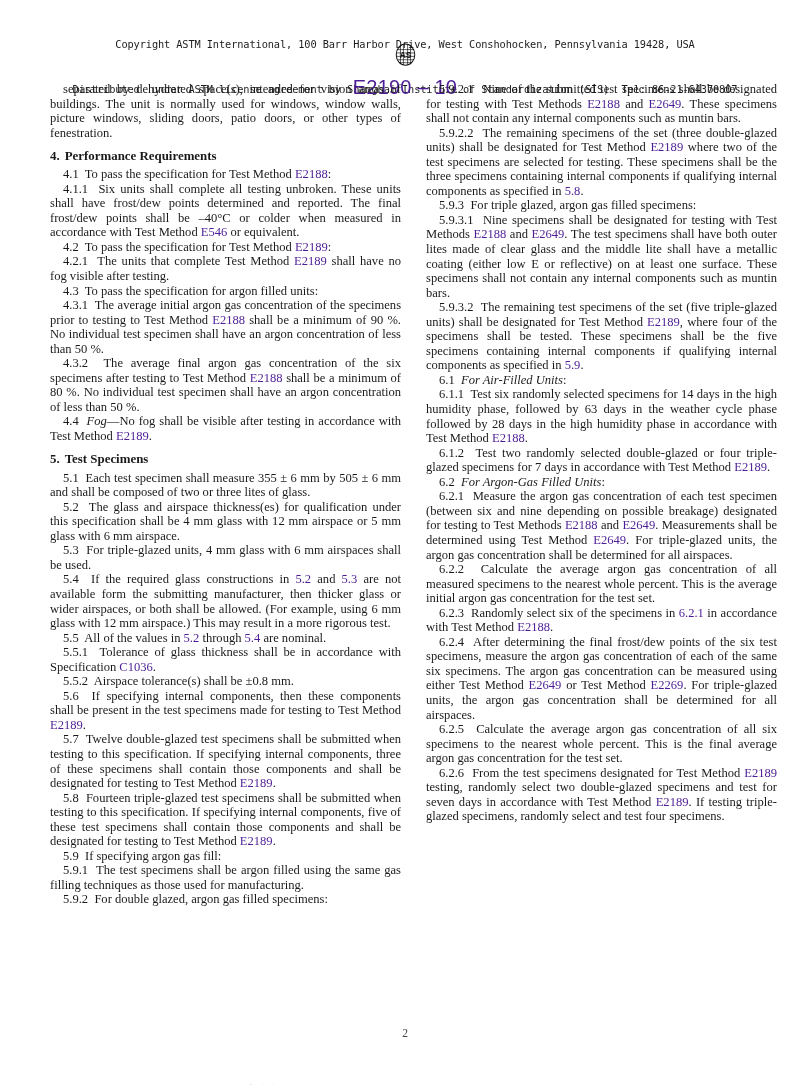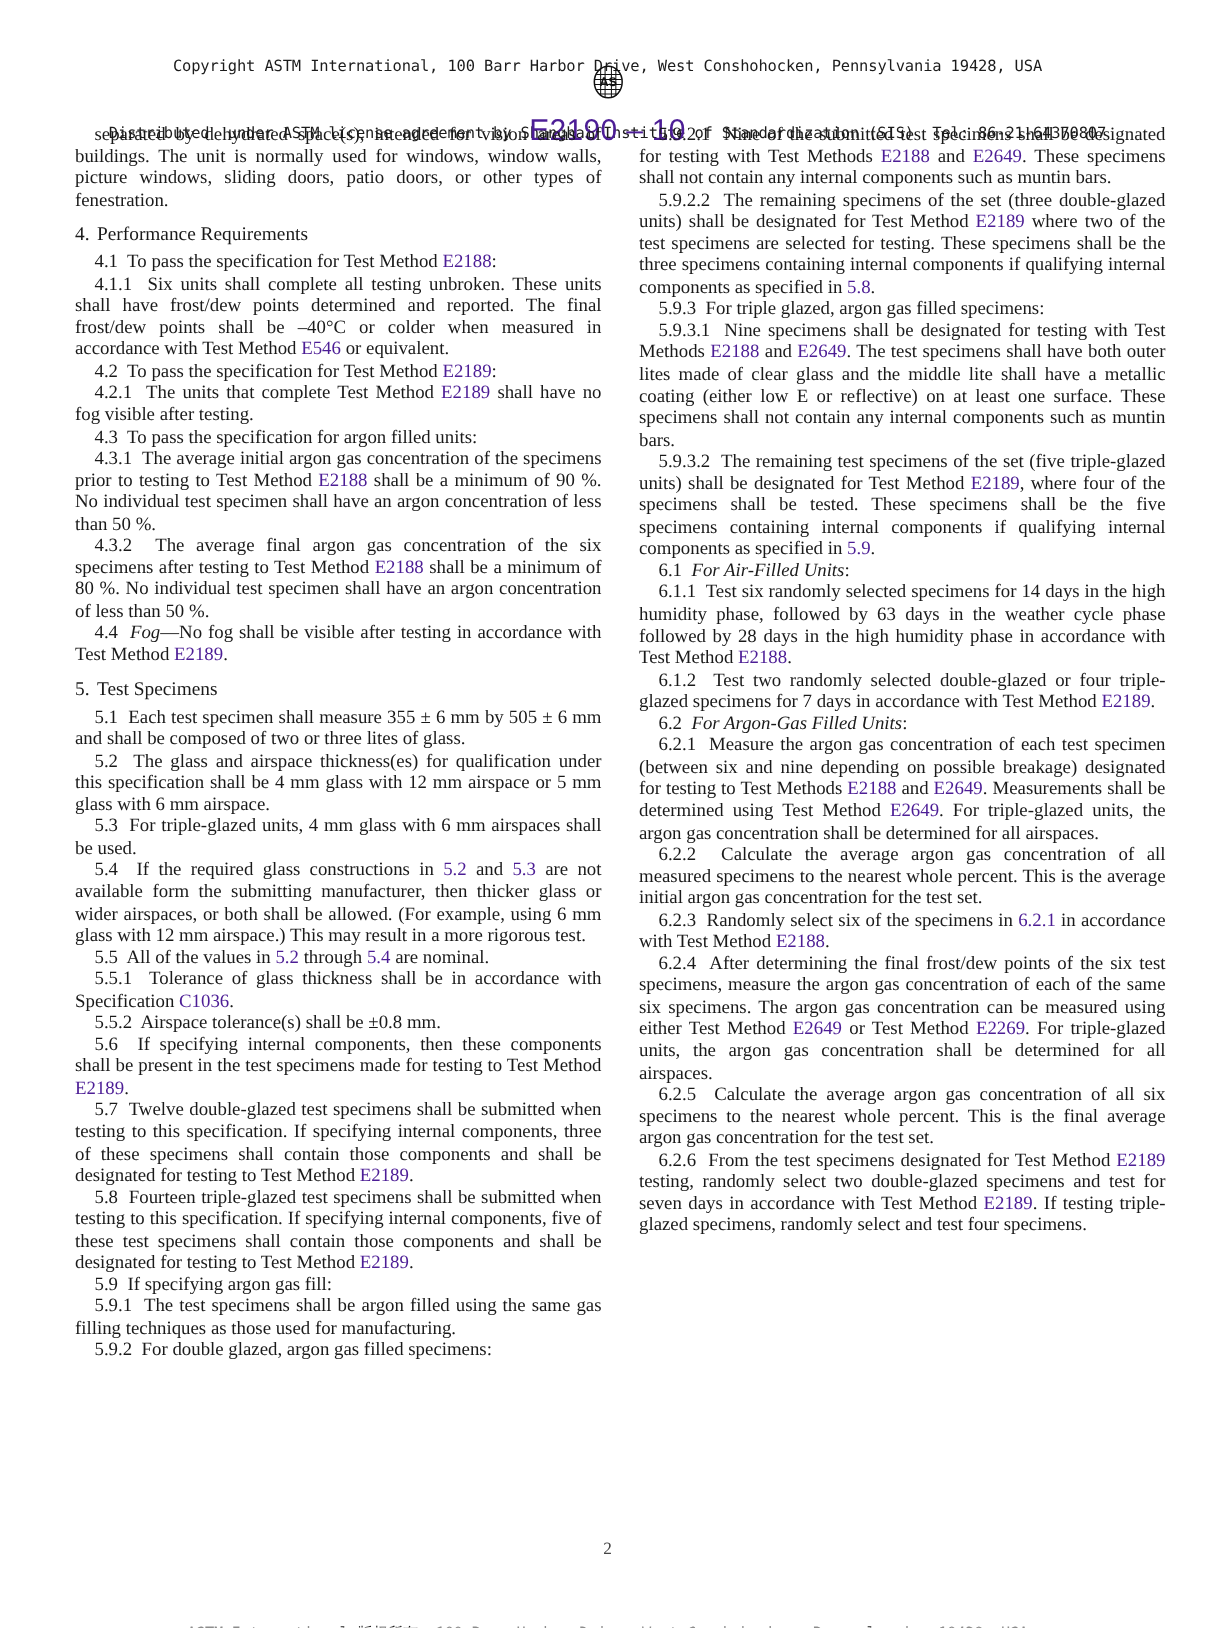--- a/index.html
+++ b/index.html
@@ -80,21 +80,21 @@
     text-align: justify;
     text-justify: inter-word;
     text-indent: 13px;
     hyphens: manual;
   }
 
   h2.sect {
     margin: 8.5px 0 3.5px 0;
     font-size: 12.9px;
     line-height: 15px;
-    font-weight: normal;
+    font-weight: bold;
     text-indent: 0;
     text-align: left;
   }
   h2.sect .sect-num { margin-right: 5px; }
 
   .ref {
     color: #4c1d95;
   }
   .ital { font-style: italic; }
 

